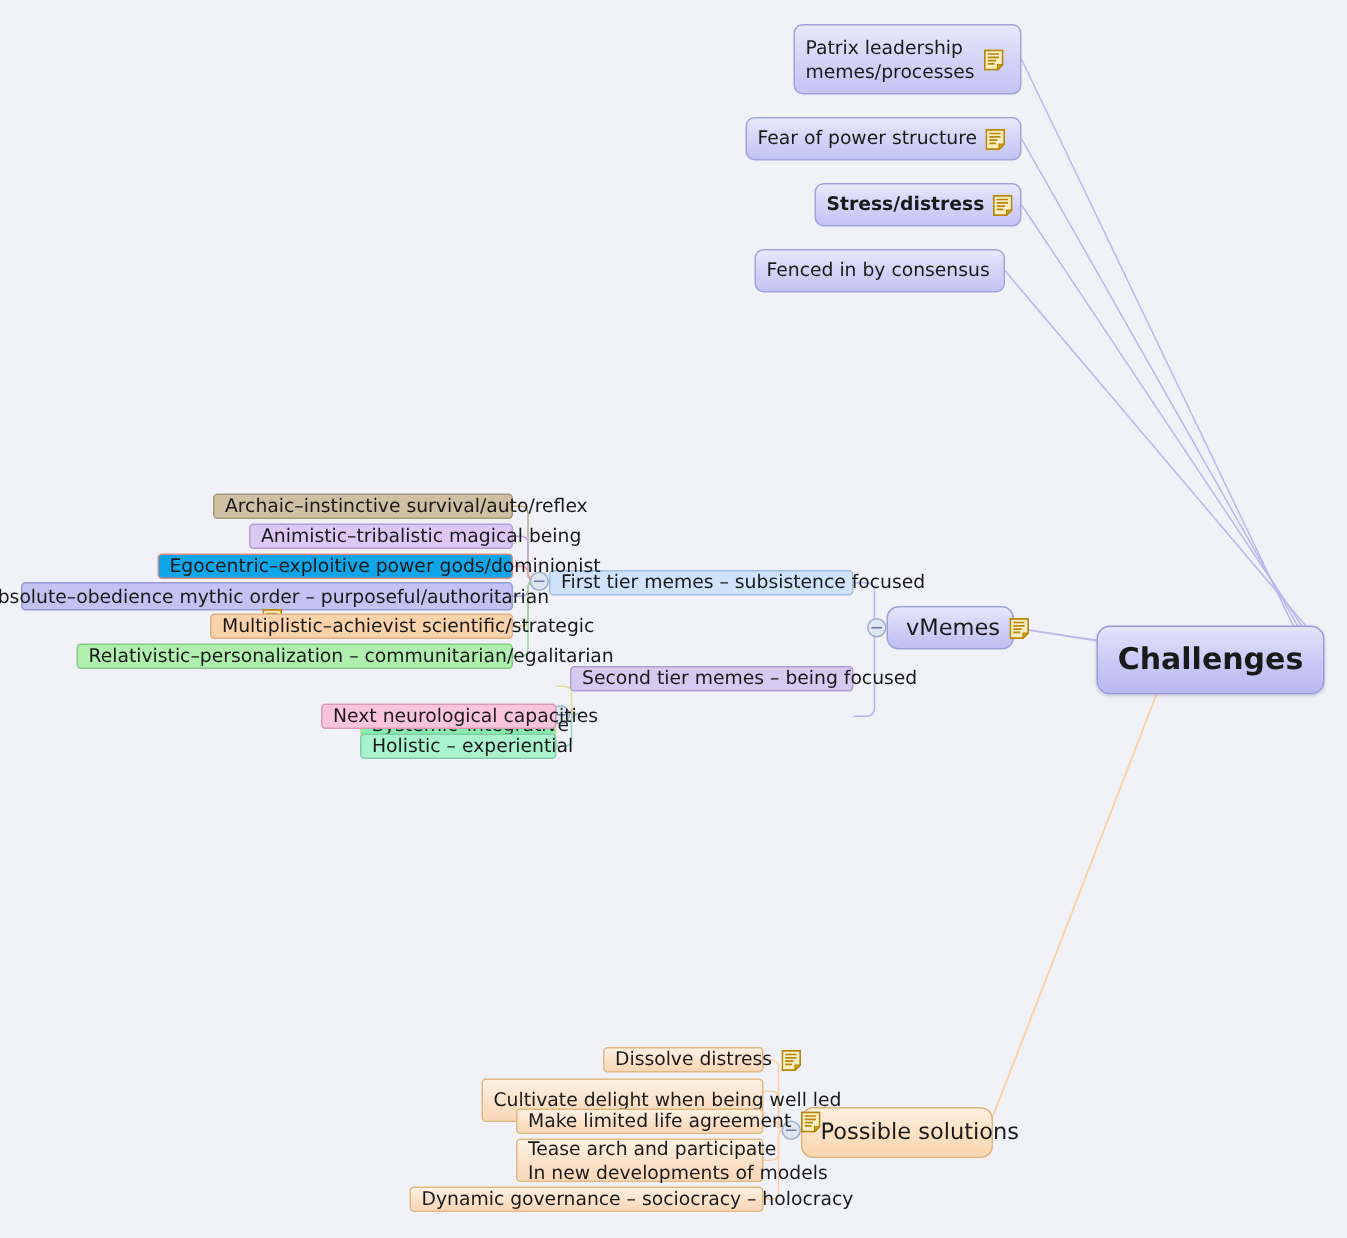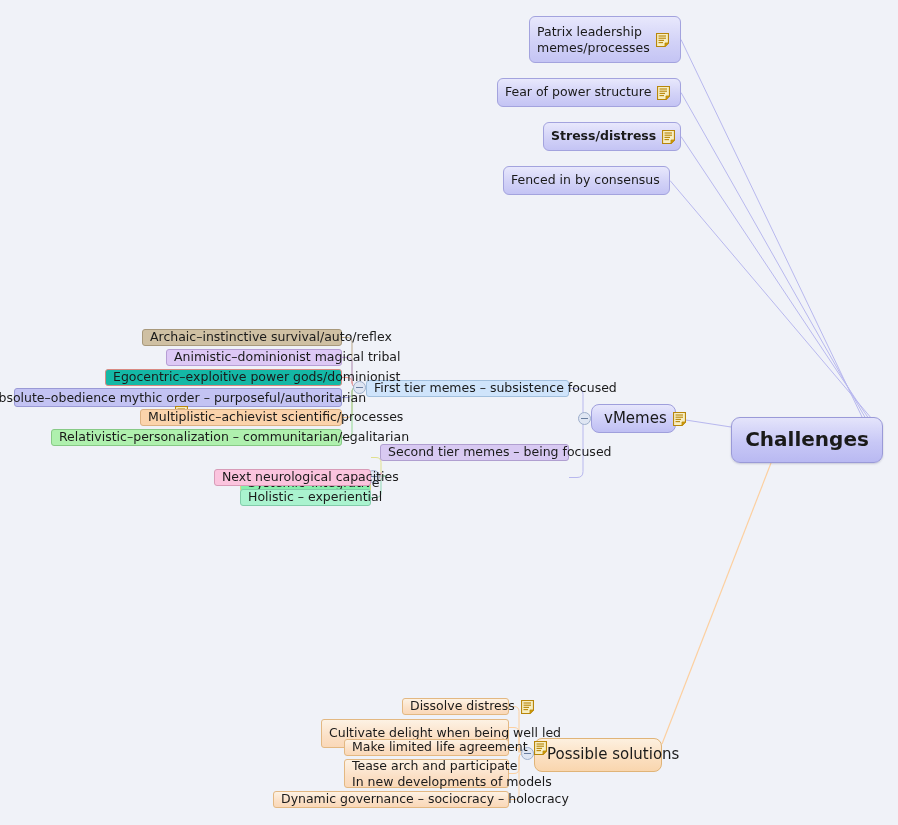--- a/index.html
+++ b/index.html
@@ -55,21 +55,21 @@
     border:1px solid #e0b478;
   }
 
   
   .c-lav{background:linear-gradient(to bottom,#e8e8fc 0%,#d2d2f7 55%,#c4c4f4 100%);border-color:#a3a3de;}
   
   .c-org{background:linear-gradient(to bottom,#fdf2e4 0%,#fbe0c6 60%,#fad8b8 100%);border-color:#e3b882;}
   
   .c-tan{background:#cfc0a3;border-color:#a8997c;}
   .c-violet{background:#ddc8f5;border-color:#b69ed4;}
-  .c-red{background:#14b8a6;border-color:#d98a82;}
+  .c-red{background:#0ea5e9;border-color:#d98a82;}
   .c-blue{background:#c3c3f3;border-color:#9a9ad6;}
   .c-peach{background:#fbd3ab;border-color:#dcb183;}
   .c-green{background:#aff0ae;border-color:#87ca86;}
   .c-yellow{background:#86efac;border-color:#d6d688;margin-top:26px;}
   .c-pink{background:#fbc4de;border-color:#d89cb8;}
   .c-mint{background:#aaf3cf;border-color:#82ccaa;}
   .c-lightblue{background:#cfe4fb;border-color:#a2c0de;border-radius:3px;}
   .c-lightpurple{background:#d8c9f2;border-color:#b09fd0;border-radius:3px;}
 
   .sq{border-radius:3px;}
@@ -160,33 +160,33 @@
               <line x1="2.5" y1="3" x2="10" y2="3"></line>
               <line x1="2.5" y1="5.2" x2="10" y2="5.2"></line>
               <line x1="2.5" y1="7.4" x2="8" y2="7.4"></line>
               <line x1="2.5" y1="9.6" x2="7" y2="9.6"></line>
             </g>
           </svg></span></div>
       <div class="toggle" style="left: 578px; top: 412px;"></div>
       <div class="node c-lightblue sq" style="left: 366px; top: 380px; width: 203px; height: 17px;"><span class="lbl">First tier memes – subsistence focused</span></div>
       <div class="toggle" style="left: 353px; top: 381px;"></div>
       <div class="node c-tan sq" style="left: 142px; top: 329px; width: 200px; height: 17px;"><span class="lbl">Archaic–instinctive survival/auto/reflex</span></div>
-      <div class="node c-violet sq" style="left: 166px; top: 349px; width: 176px; height: 17px;"><span class="lbl">Animistic–dominionist magical tribal</span></div>
+      <div class="node c-violet sq" style="left: 166px; top: 349px; width: 176px; height: 17px;"><span class="lbl">Animistic–tribalistic magical being</span></div>
       <div class="node c-red sq" style="left: 105px; top: 369px; width: 237px; height: 17px;"><span class="lbl">Egocentric–exploitive power gods/dominionist</span></div>
       <div class="node c-blue sq" style="left: 14px; top: 388px; width: 328px; height: 19px; flex-direction: column;"><span class="lbl">Absolute–obedience mythic order – purposeful/authoritarian</span><span class="note-icon"><svg width="13" height="14" viewBox="0 0 13 14" xmlns="http://www.w3.org/2000/svg">
             <path d="M0.5 0.5 H12.5 V10 L9 13.5 H0.5 Z" fill="#f7eec2" stroke="#b8860b" stroke-width="1.2"></path>
             <path d="M12.5 10 L9 10 L9 13.5 Z" fill="#d9a400" stroke="#b8860b" stroke-width="0.8"></path>
             <g stroke="#b8860b" stroke-width="1.1">
               <line x1="2.5" y1="3" x2="10" y2="3"></line>
               <line x1="2.5" y1="5.2" x2="10" y2="5.2"></line>
               <line x1="2.5" y1="7.4" x2="8" y2="7.4"></line>
               <line x1="2.5" y1="9.6" x2="7" y2="9.6"></line>
             </g>
           </svg></span></div>
-      <div class="node c-peach sq" style="left: 140px; top: 409px; width: 202px; height: 17px;"><span class="lbl">Multiplistic–achievist scientific/processes</span></div>
+      <div class="node c-peach sq" style="left: 140px; top: 409px; width: 202px; height: 17px;"><span class="lbl">Multiplistic–achievist scientific/strategic</span></div>
       <div class="node c-green sq" style="left: 51px; top: 429px; width: 291px; height: 17px;"><span class="lbl">Relativistic–personalization – communitarian/egalitarian</span></div>
       <div class="node c-lightpurple sq" style="left: 380px; top: 444px; width: 189px; height: 17px;"><span class="lbl">Second tier memes – being focused</span></div>
       <div class="toggle" style="left: 367px; top: 470px;"></div>
       <div class="node c-yellow sq" style="left: 240px; top: 449px; width: 131px; height: 17px;"><span class="lbl">Systemic–integrative</span></div>
       <div class="node c-pink sq" style="left: 214px; top: 469px; width: 157px; height: 17px;"><span class="lbl">Next neurological capacities</span></div>
       <div class="node c-mint sq" style="left: 240px; top: 489px; width: 131px; height: 17px;"><span class="lbl">Holistic – experiential</span></div>
       <div class="node n-branch-orange" style="left: 534px; top: 738px; width: 128px; height: 30px;"><span class="lbl">Possible solutions</span></div>
       <div class="toggle" style="left: 521px; top: 747px;"></div>
       <div class="node c-org sq" style="left: 402px; top: 698px; width: 107px; height: 17px;"><span class="lbl">Dissolve distress</span><span class="note-icon"><svg width="13" height="14" viewBox="0 0 13 14" xmlns="http://www.w3.org/2000/svg">
             <path d="M0.5 0.5 H12.5 V10 L9 13.5 H0.5 Z" fill="#f7eec2" stroke="#b8860b" stroke-width="1.2"></path>

